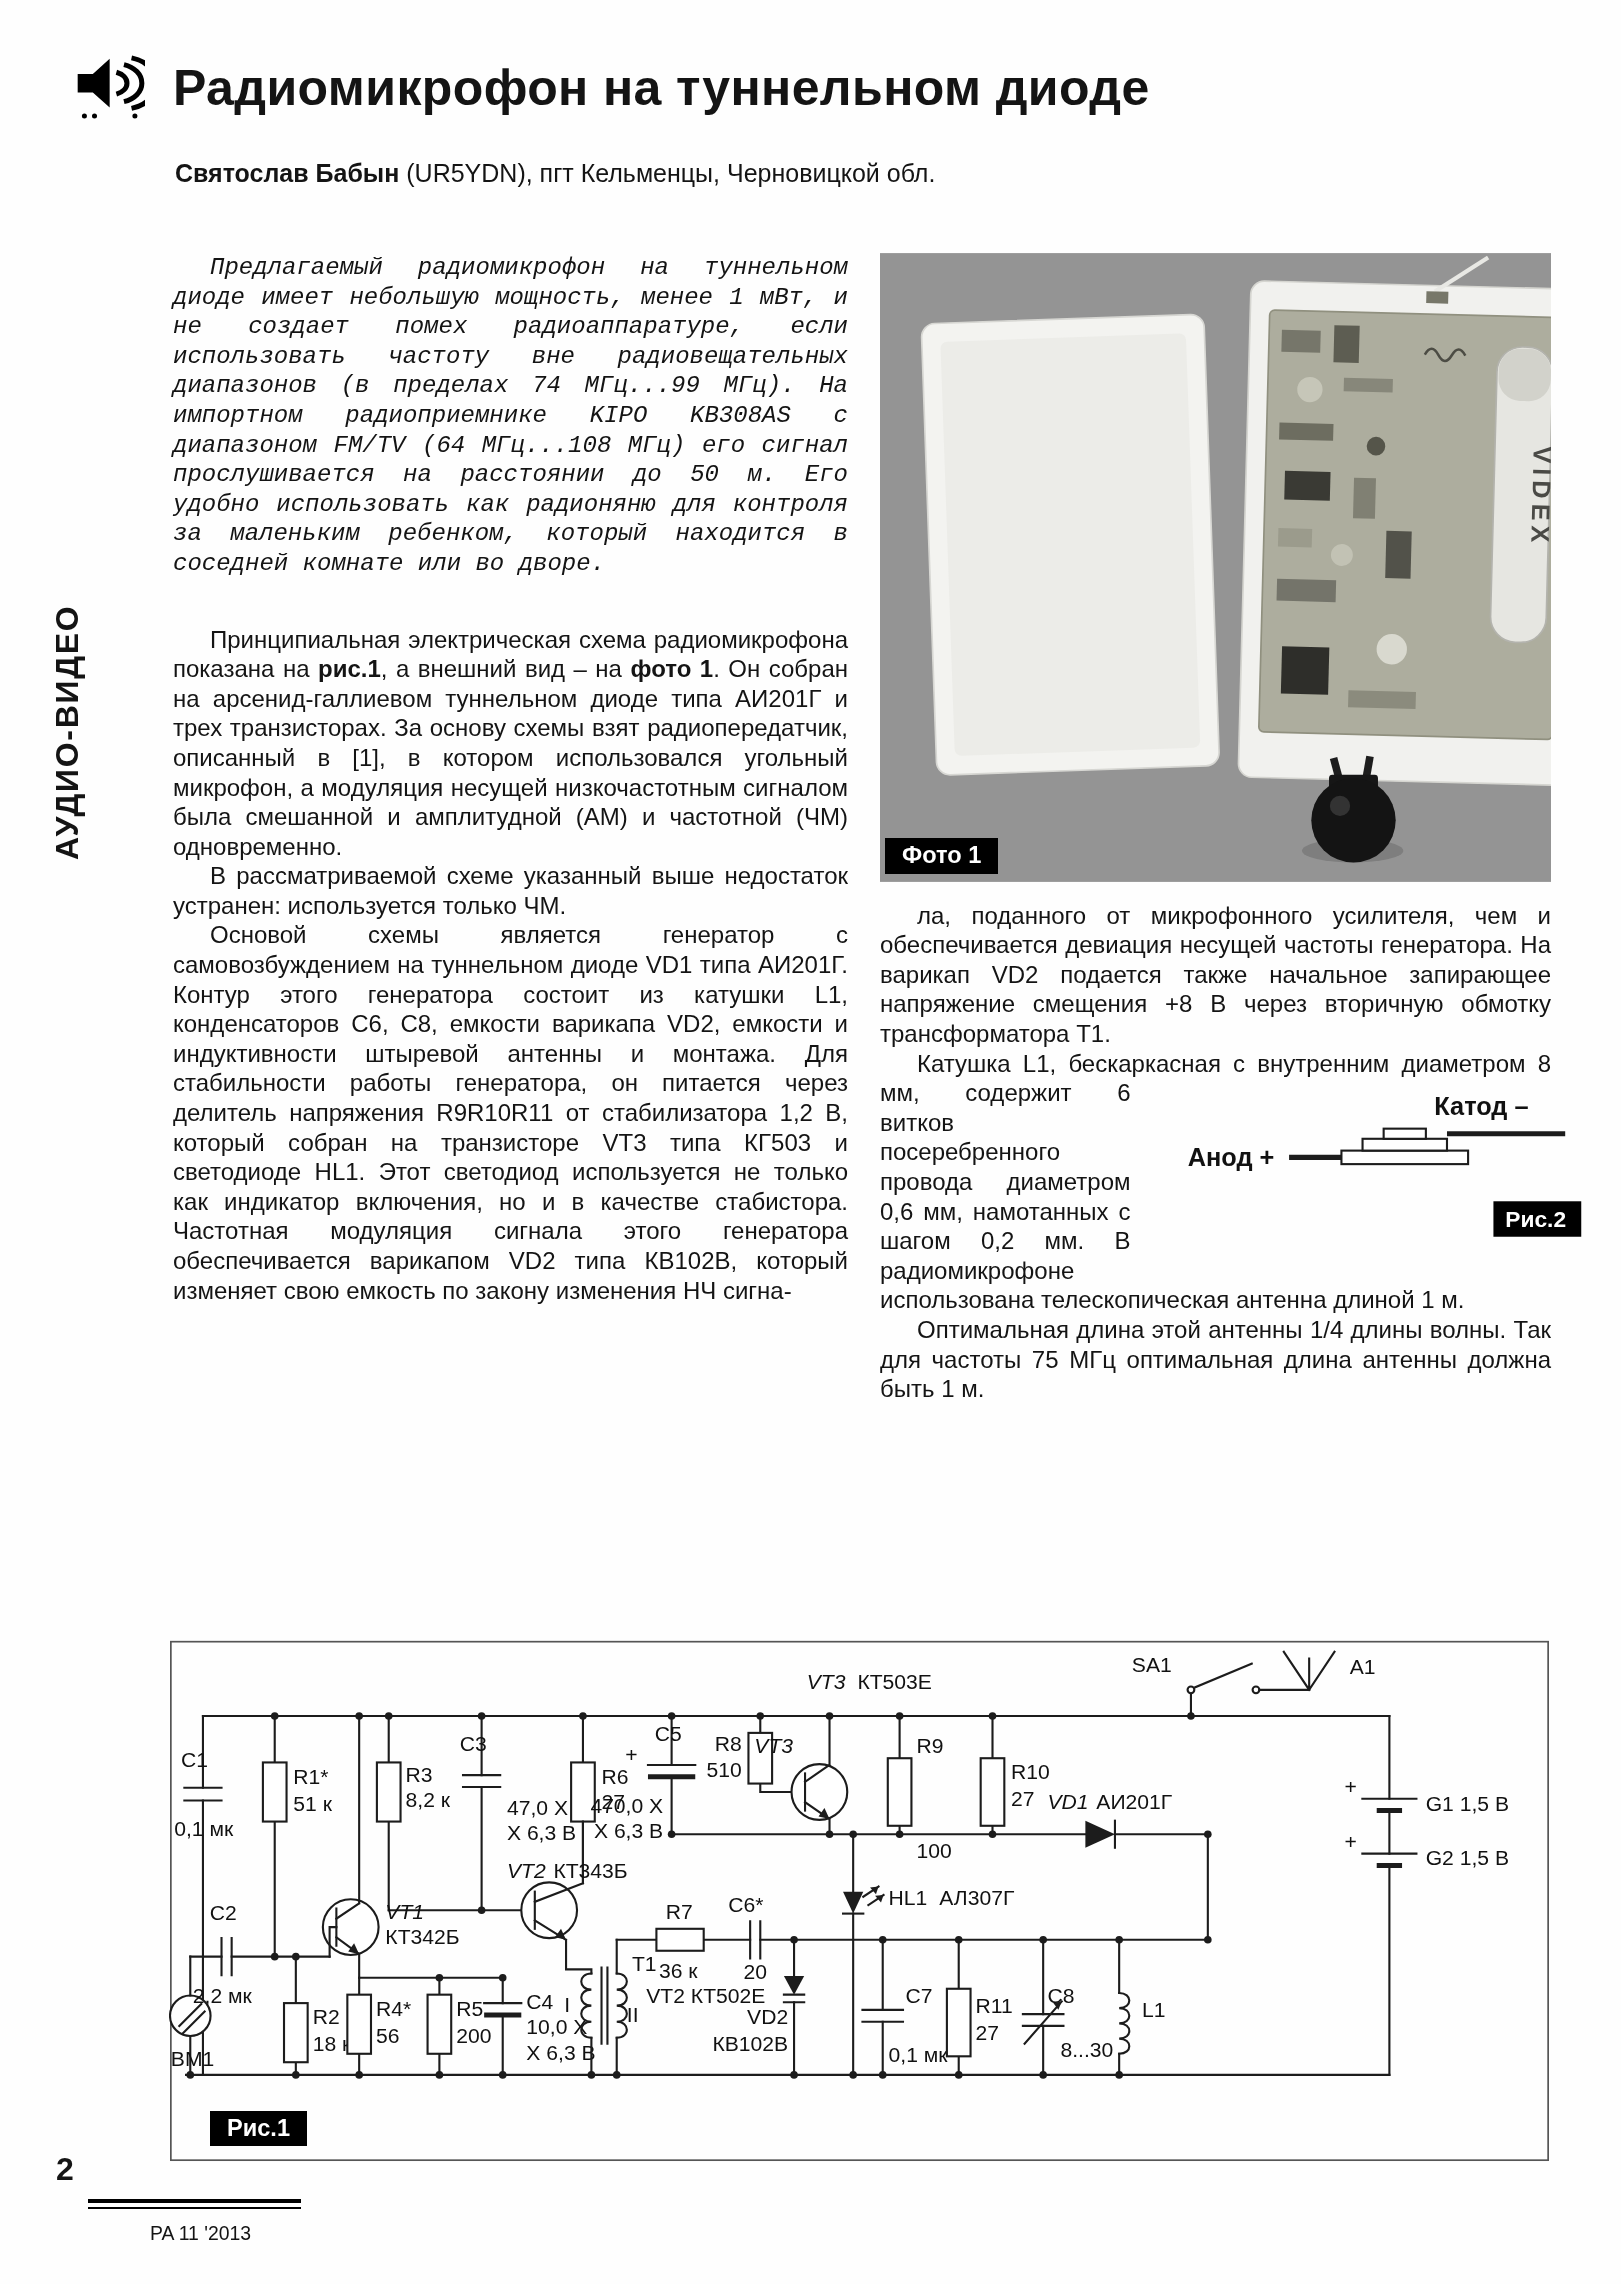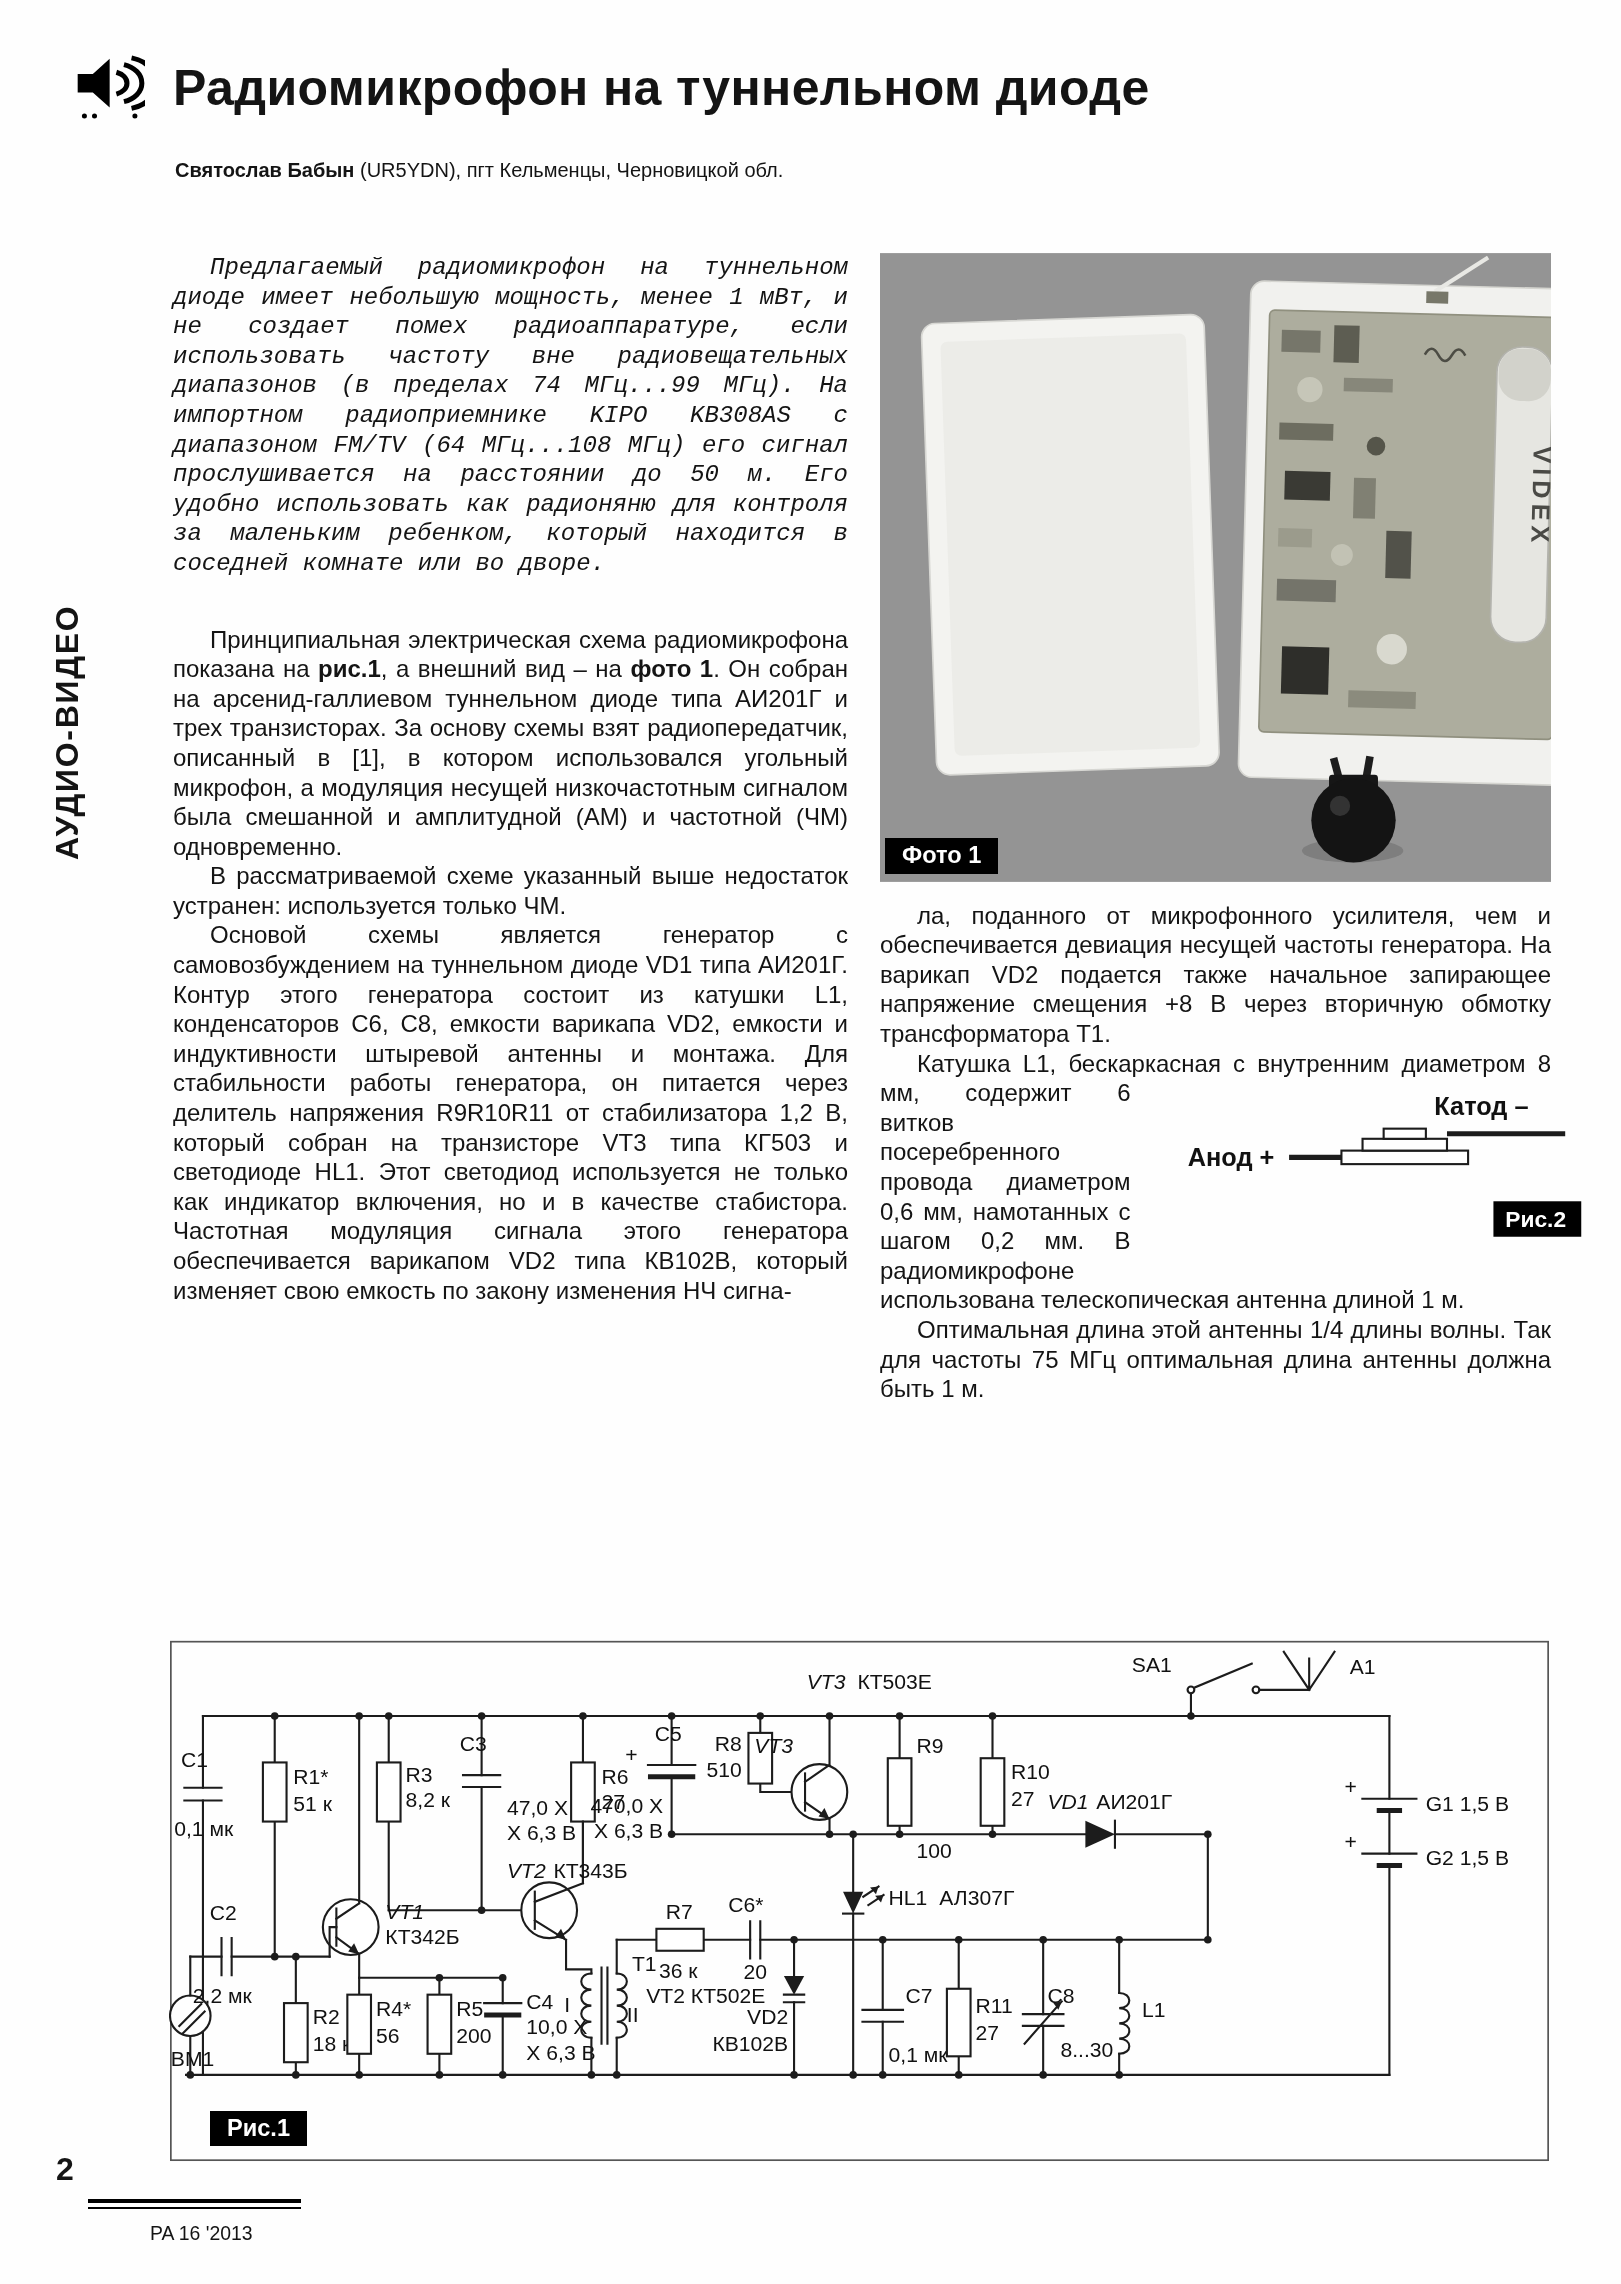--- a/index.html
+++ b/index.html
@@ -4,21 +4,21 @@
 <style>
   * { box-sizing: border-box; }
   html,body { margin:0; padding:0; background:#e8e8e8; }
   .page {
     position:relative; width:1621px; height:2284px; margin:0 auto;
     background:#fefefe; color:#141414;
     font-family:"Liberation Sans", sans-serif; overflow:hidden;
   }
   .speaker { position:absolute; left:76px; top:52px; }
   .title { position:absolute; left:173px; top:59px; margin:0; font-size:50px; font-weight:700; letter-spacing:0.4px; }
-  .author { position:absolute; left:175px; top:159px; margin:0; font-size:20px; }
+  .author { position:absolute; left:175px; top:159px; margin:0; font-size:25px; }
   .author b { font-weight:700; }
 
   .col { position:absolute; top:253px; }
   .col-left { left:173px; width:675px; }
   .col-right { left:880px; width:671px; }
   .col p { margin:0; font-size:24px; line-height:29.6px; text-align:justify; text-indent:37px; }
   .lead { font-style:italic; margin-bottom:46px !important;font-family:Liberation Mono, monospace; }
 
   .photo-fig { position:relative; width:671px; height:629px; margin:0 0 18.6px 0; }
   .black-label { position:absolute; background:#000; color:#fff; font-weight:700; font-size:23.6px; padding:4.2px 17px; white-space:nowrap; }
@@ -450,16 +450,16 @@
           <circle class="solid" cx="1035" cy="515" r="4.5"></circle>
         <circle class="solid" cx="1125" cy="515" r="4.5"></circle>
       </g>
     </svg>
     <figcaption class="black-label fig1-cap">Рис.1</figcaption>
   </figure>
 
   <div class="pagenum">2</div>
   <div class="rule-a"></div>
   <div class="rule-b"></div>
-  <div class="issue">PA 16 '2013</div>
+  <div class="issue">PA 11 '2013</div>
 
 </div>
 
 
 </body></html>

